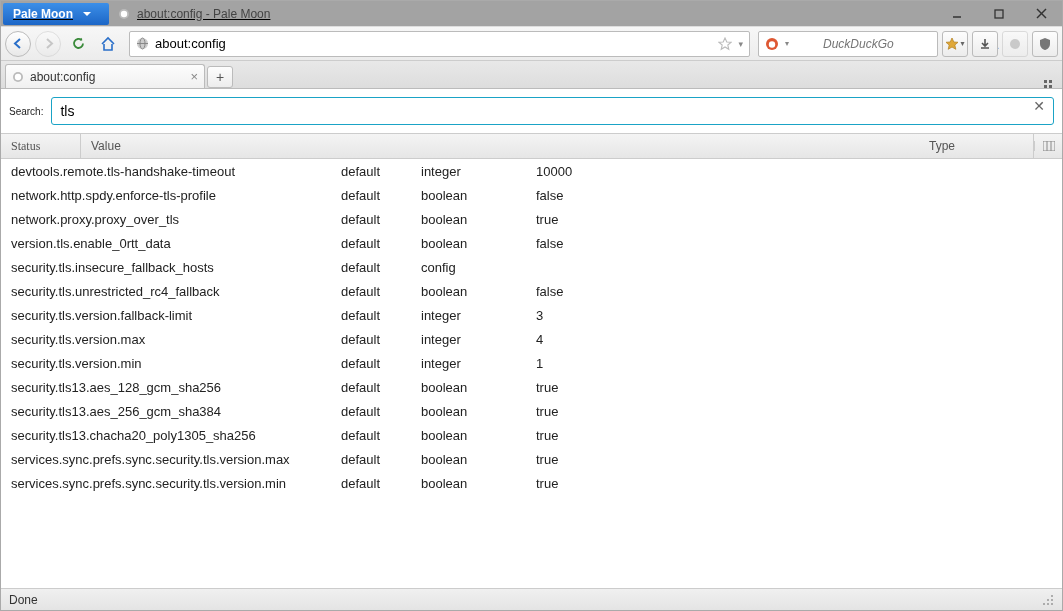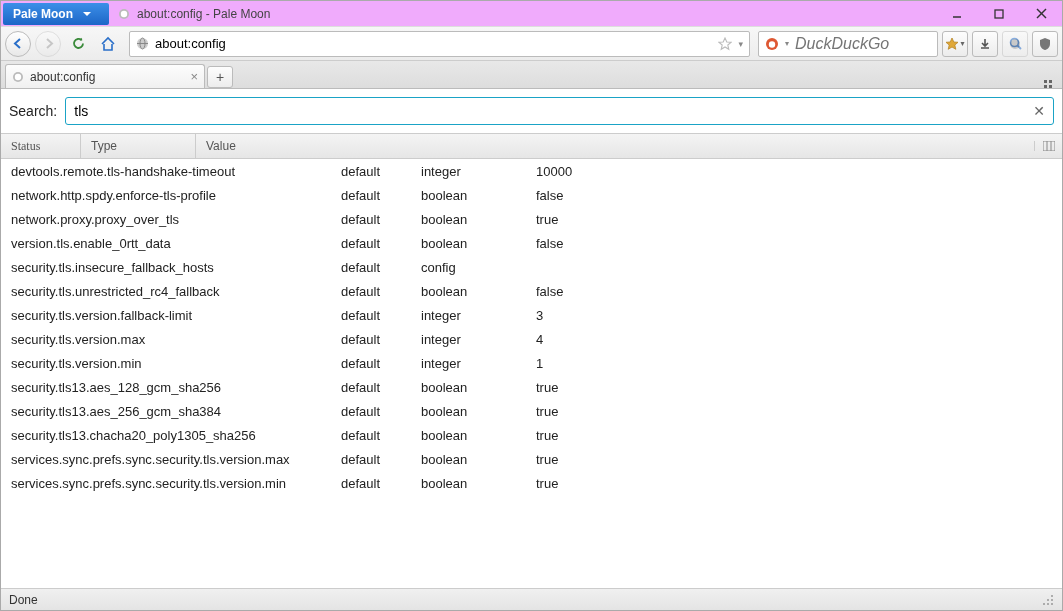--- a/index.html
+++ b/index.html
@@ -10,24 +10,25 @@
     width: 1063px;
     height: 611px;
     overflow: hidden;
     display: flex;
     flex-direction: column;
     border: 1px solid #aaa;
   }
   
   .titlebar {
     height: 26px;
-    background: #f0abfc;
+    background: #a3a3a3;
     display: flex;
     align-items: center;
     border-bottom: 1px solid #ddd;
+    text-decoration: underline;
   }
   .app-button {
     height: 22px;
     margin: 2px;
     padding: 0 18px 0 10px;
     background: linear-gradient(#3c8fe8, #1c66c7);
     color: #fff;
     font-weight: bold;
     border-radius: 2px;
     display: flex;
@@ -91,21 +92,21 @@
   }
   .searchbar {
     width:180px; height:26px;
     border:1px solid #bbb;
     border-radius:2px;
     display:flex;align-items:center;
     padding:0 6px; gap:6px;
     background:#fff;
   }
   .searchbar input {
-    flex:1; border:none; outline:none; font-size:16px; color:#b91c1c; font-style:italic; background:transparent;
+    flex:1; border:none; outline:none; font-size:12px; color:#b91c1c; font-style:italic; background:transparent;margin-left:28px;
   }
   .tool-btn {
     width:26px;height:26px;
     border:1px solid #bbb;
     border-radius:3px;
     background:linear-gradient(#fdfdfd,#ececec);
     display:flex;align-items:center;justify-content:center;
     color:#555;
   }
   
@@ -136,26 +137,26 @@
     display:flex;align-items:center;justify-content:center;
     color:#555; font-size:14px;
   }
   .tabstrip .alltabs { margin-left:auto; color:#666; padding:0 6px; }
   
   .config-search-row {
     display:flex; align-items:center;
     padding: 8px 8px;
     gap:8px;
   }
-  .config-search-row label { font-size:14px; color:#222; }
+  .config-search-row label { font-size:10px; color:#222; }
   .config-search-wrap {
     flex:1; height:28px;
     border:1.5px solid #1aa3c6;
     border-radius:3px;
-    display:flex;align-items:center;
+    display:flex;
     padding:0 8px;
     background:#fff;
   }
   .config-search-wrap input { flex:1; border:none; outline:none; font-size:14px; }
   .config-search-wrap .clear-x { color:#666; font-size:14px; cursor:pointer; }
   .column-header {
     height:26px;
     background:linear-gradient(#f4f4f4,#e6e6e6);
     border-top:1px solid #ccc;
     border-bottom:1px solid #ccc;
@@ -337,25 +338,25 @@
   <div class="config-search-wrap">
     <input type="text" value="tls" style="">
     <span class="clear-x">✕</span>
   </div>
 </div>
 
 <div class="column-header">
   <div class="col col-status">
       <span>Status</span>
     </div>
+  <div class="col col-value">
+      <span>Value</span>
+    </div>
   <div class="col col-type">
       <span>Type</span>
-    </div>
-  <div class="col col-value">
-      <span>Value</span>
     </div>
   <div class="col-picker">
     <svg width="12" height="10" viewBox="0 0 12 10">
         <rect x="0" y="0" width="12" height="10" fill="none" stroke="#888"></rect>
         <line x1="4" y1="0" x2="4" y2="10" stroke="#888"></line>
         <line x1="8" y1="0" x2="8" y2="10" stroke="#888"></line>
       </svg>
   </div>
 </div>
 

